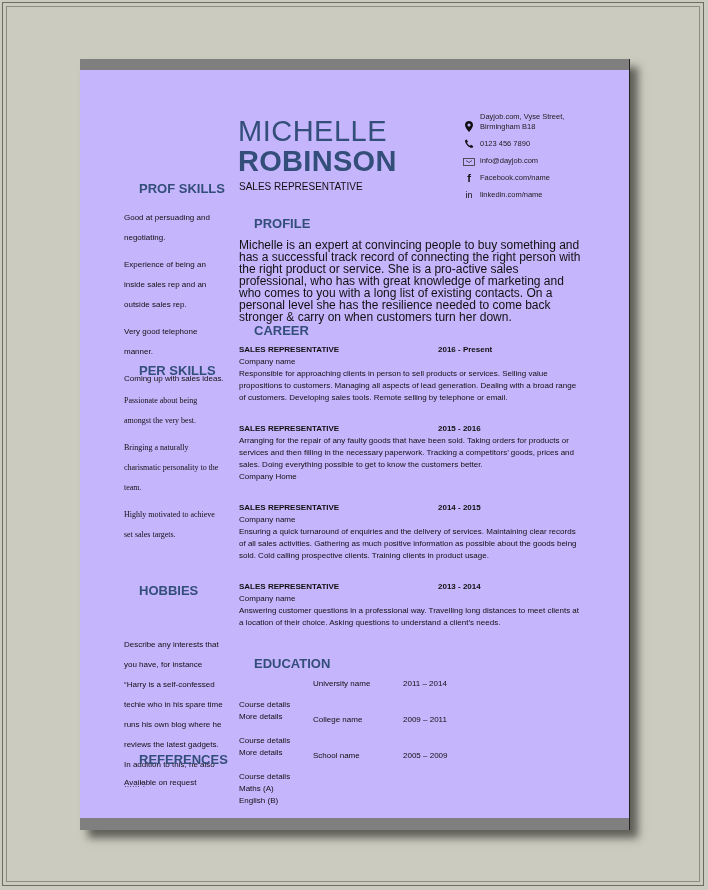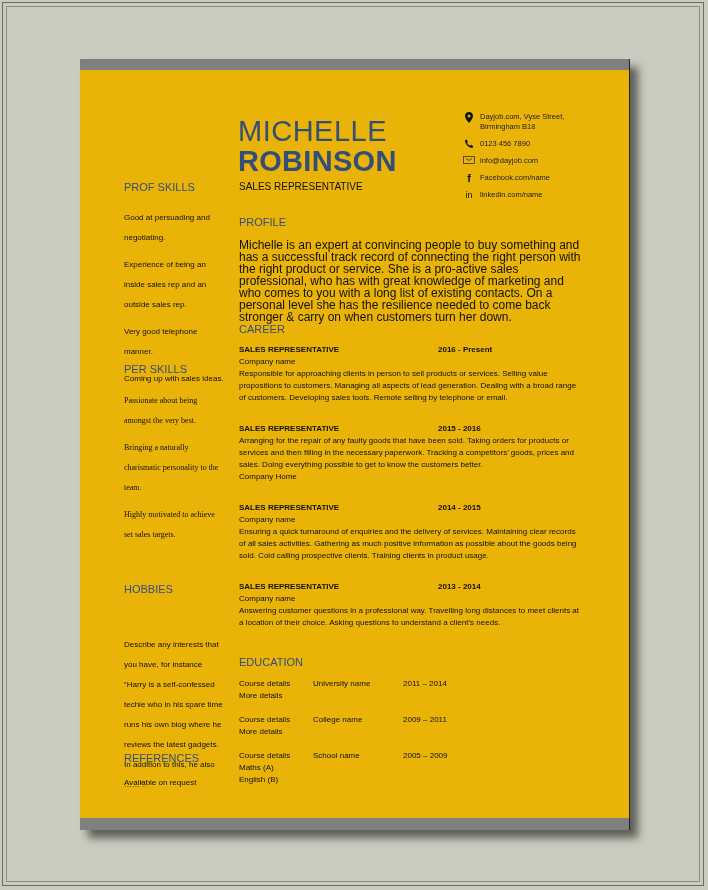--- a/index.html
+++ b/index.html
@@ -12,58 +12,58 @@
   .frame {
     position:absolute; left:2px; top:2px; width:702px; height:884px;
     border:1px solid #6d6e62; box-sizing:border-box;
   }
   .frame-inner {
     position:absolute; left:3px; top:3px; right:3px; bottom:3px;
     border:1px solid #8e8f82;
   }
   .page {
     position:absolute; left:80px; top:59px; width:549px; height:771px;
-    background:#eab308;
+    background:#c4b5fd;
     box-shadow: 8px 8px 8px rgba(60,60,55,0.75);
     border-right:1px solid #222;
   }
   .page-topbar {
     position:absolute; left:0; top:0; width:100%; height:11px; background:#7f7f7f;
   }
   .page-bottombar {
     position:absolute; left:0; bottom:0; width:100%; height:12px; background:#7f7f7f;
   }
   .name-first, .name-last {
     position:absolute; left:158px; color:#344e7a; line-height:1;
   }
   .name-first { top:58px; font-size:29px; letter-spacing:0.5px; }
   .name-last { top:88px; font-size:29px; font-weight:bold; letter-spacing:0.3px;text-align:right; }
   .job-title {
     position:absolute; left:159px; top:122px; font-size:10px; color:#111;
   }
   .contact { position:absolute; left:378px; top:53px; width:160px; }
-  .contact-row { display:flex; align-items:flex-start; font-size:7.5px; color:#222; line-height:10px; margin-bottom:7px; }
+  .contact-row { display:flex; align-items:flex-end; font-size:7.5px; color:#222; line-height:10px; margin-bottom:7px; }
   .contact-icon { width:22px; flex:0 0 22px; display:flex; justify-content:center; font-size:11px; color:#111; }
   .contact-text { white-space:pre-line; }
   .heading {
-    position:absolute; font-size:11px; font-weight:normal; color:#344e7a;
+    position:absolute; font-size:13px; font-weight:bold; color:#344e7a;margin-left:15px;
   }
   .side-text {
     position:absolute; left:44px; width:100px; font-size:8px; line-height:20px; color:#111;
   }
   .side-text p { margin:0 0 7px 0; }
   .main-para {
     position:absolute; left:159px; width:345px; font-size:12px; line-height:12px; color:#111;
   }
   .job { position:absolute; left:159px; width:345px; font-size:8px; line-height:12px; color:#111; }
   .job-head { display:flex; font-weight:bold; }
   .job-role { width:199px; }
   .edu-row { position:absolute; left:159px; font-size:8px; line-height:12px; color:#111; }
   .edu-line { display:flex; }
-  .edu-course { width:74px; }
+  .edu-course { width:74px;margin-top:21px; }
   .edu-inst { width:90px; }
 </style>
 </head>
 <body>
 
 <div class="frame">
     <div class="frame-inner"></div>
   </div>
 
 <div class="page">

